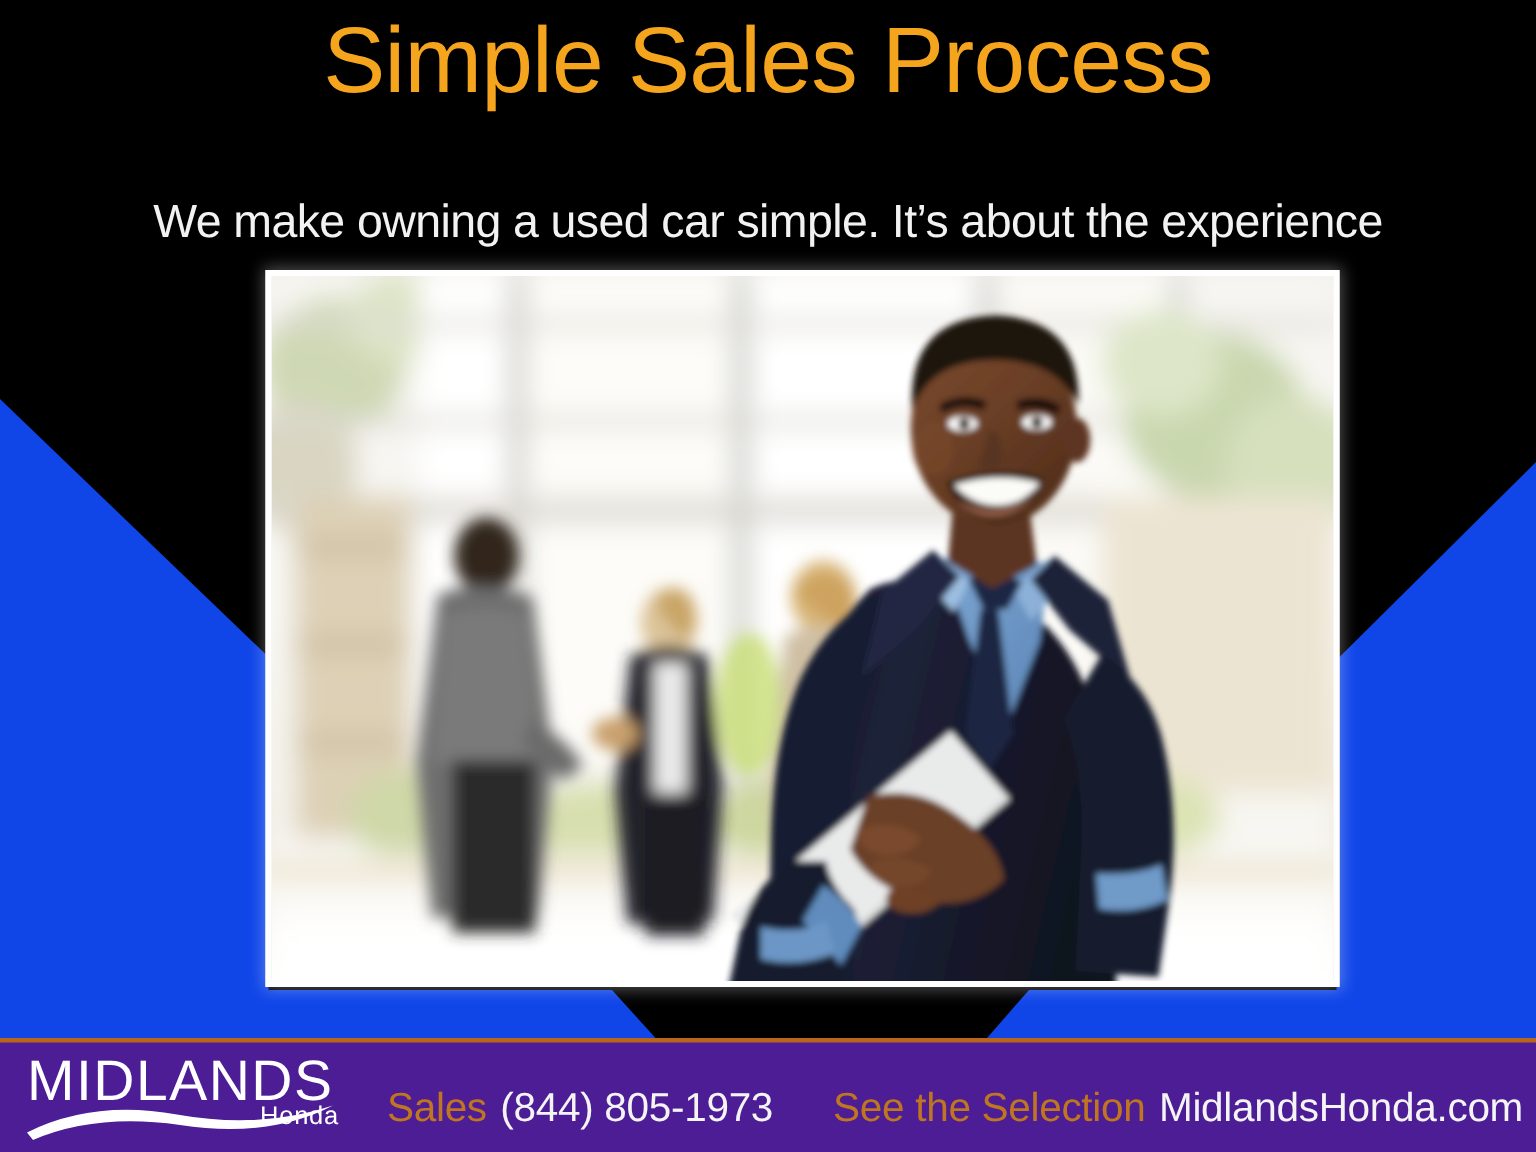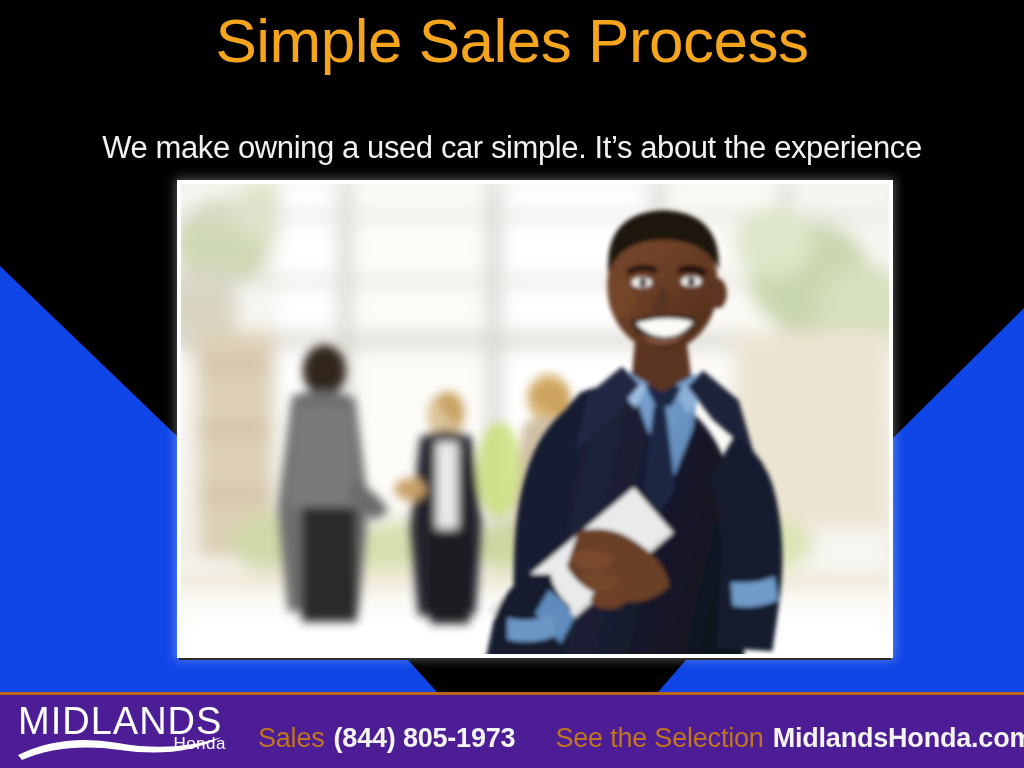--- a/index.html
+++ b/index.html
@@ -66,21 +66,21 @@
 
   .contact{
     position:absolute;left:258px;top:26px;width:756px;height:40px;
     white-space:nowrap;
   }
   .c-label{
     font-size:27px;line-height:40px;color:#c07620;font-weight:400;letter-spacing:-0.2px;
     vertical-align:middle;
   }
   .c-value{
-    font-size:27px;line-height:40px;color:#f4f4f4;font-weight:700;letter-spacing:-0.2px;
+    font-size:27px;line-height:40px;color:#f4f4f4;font-weight:400;letter-spacing:-0.2px;
     vertical-align:middle;
     text-align:right;
   }
   .c-gap{display:inline-block;width:9px;}
   .c-gap-big{display:inline-block;width:40px;}
 </style>
 </head>
 <body>
 
 <div id="ad">

